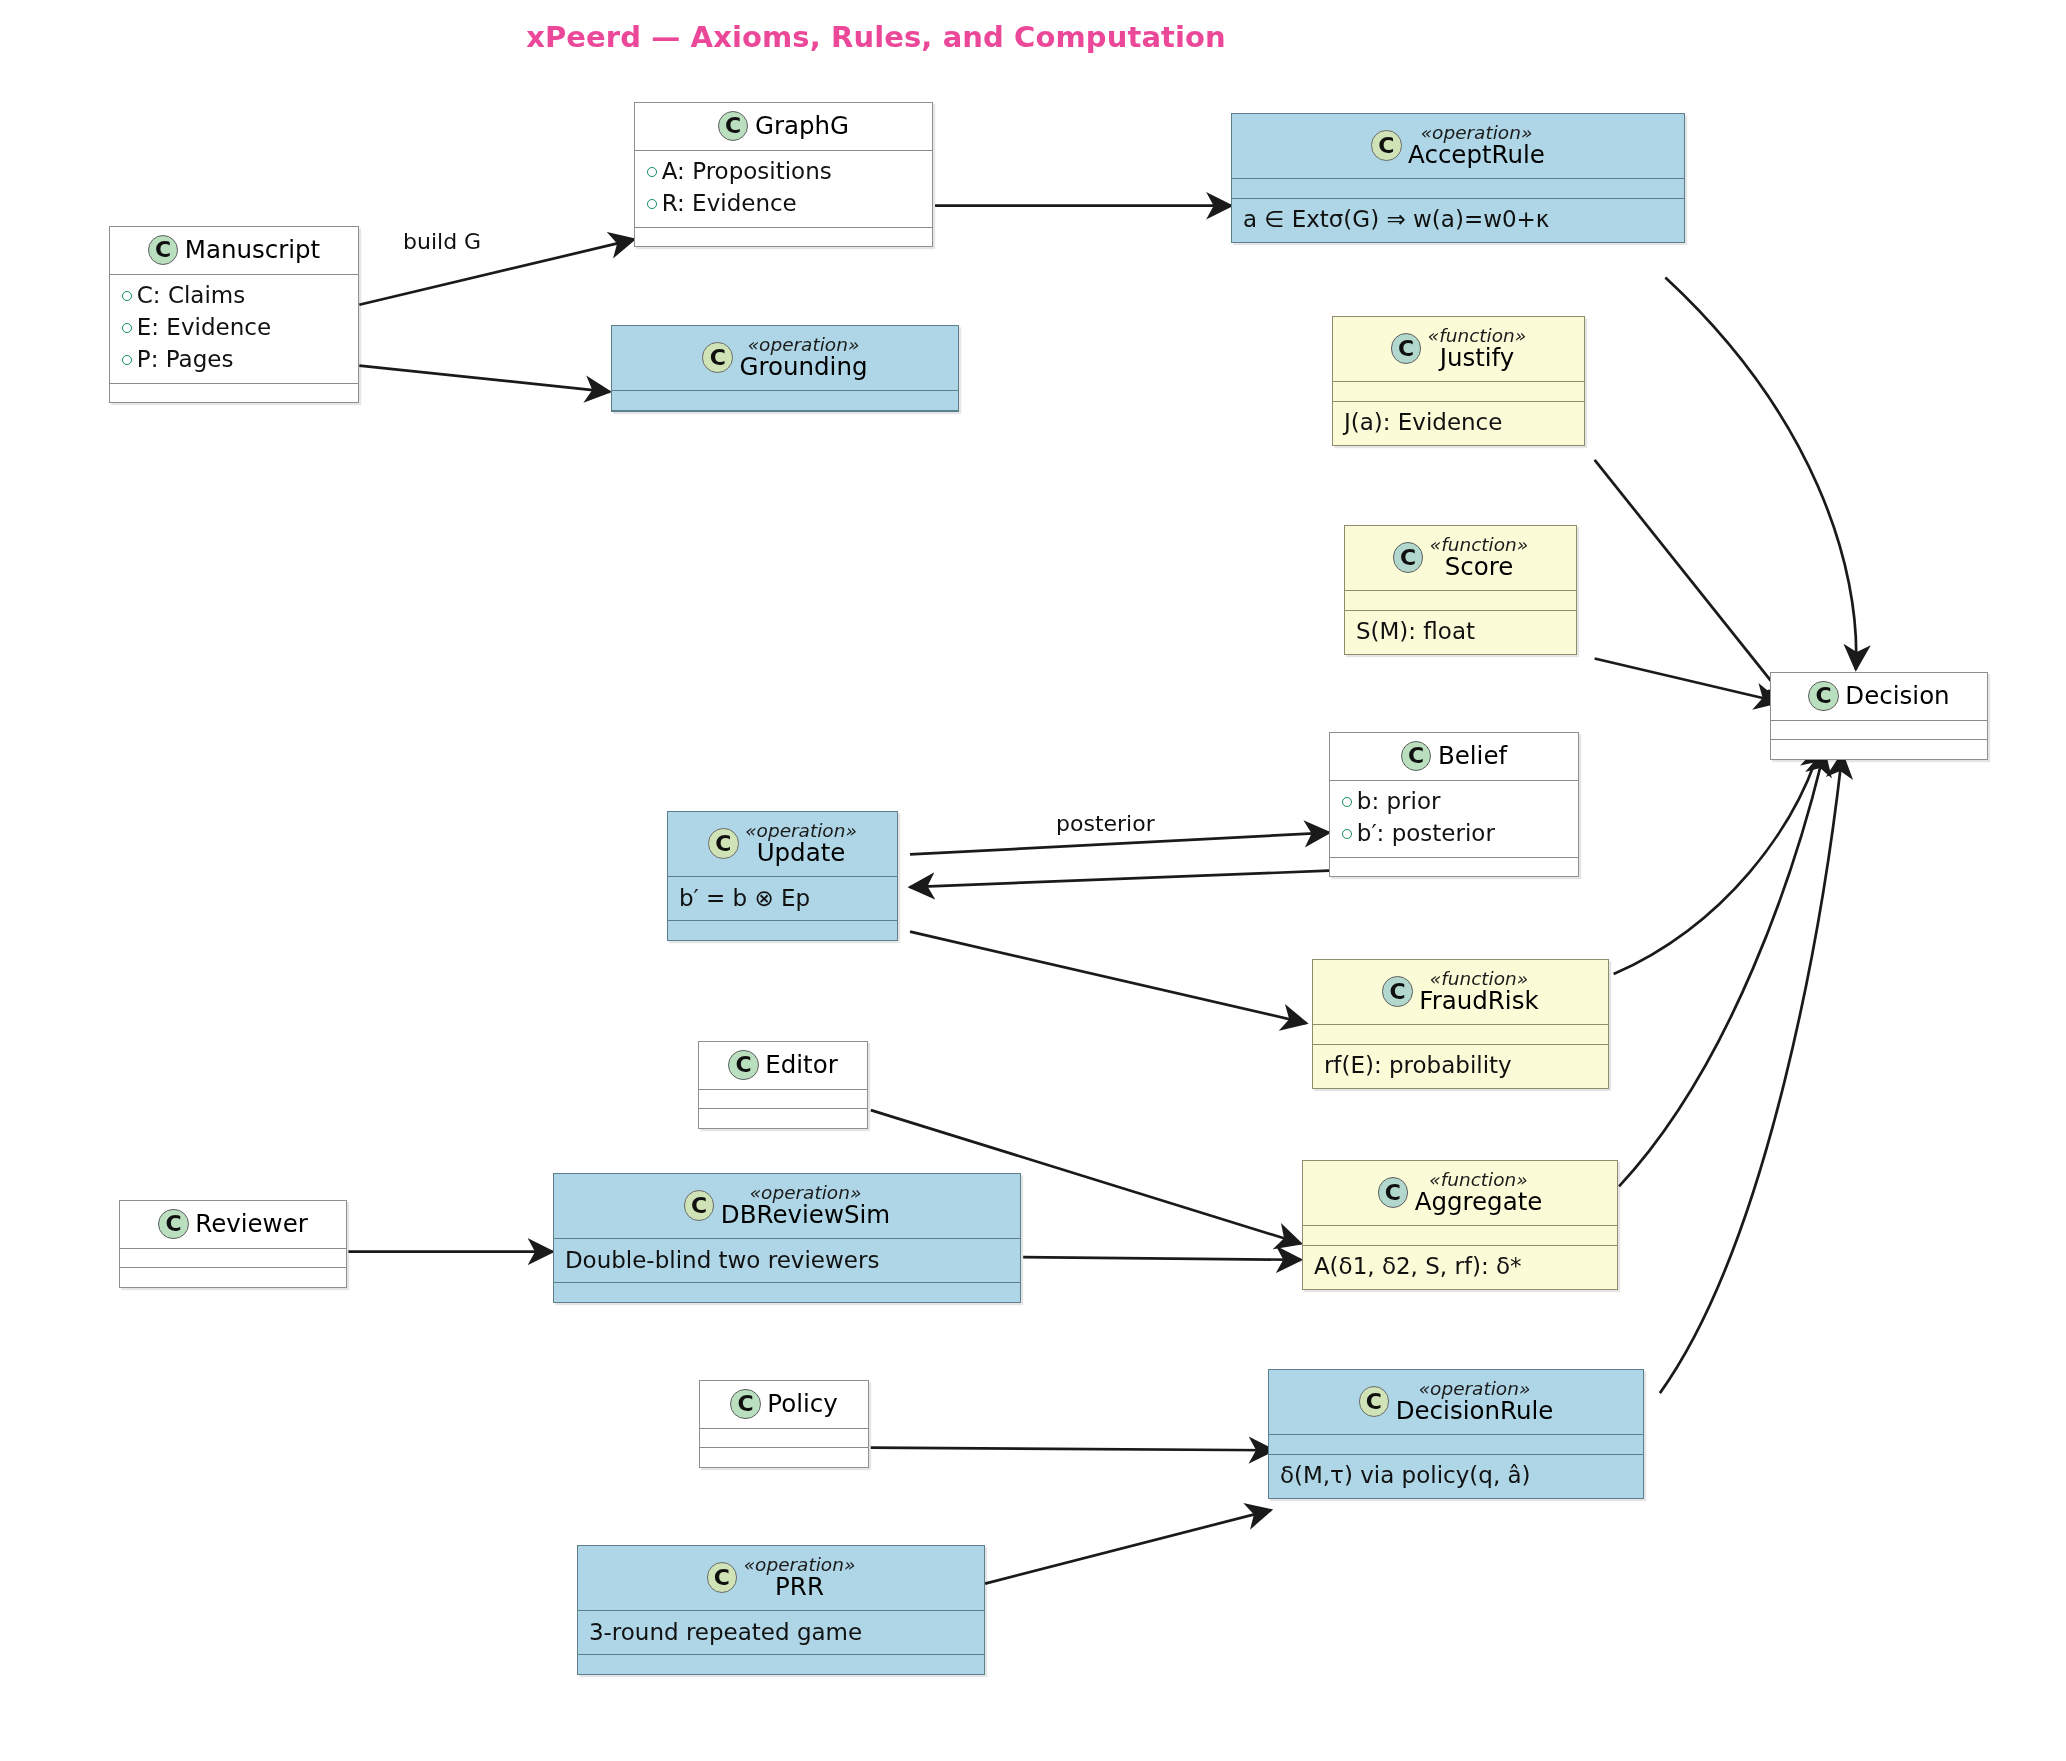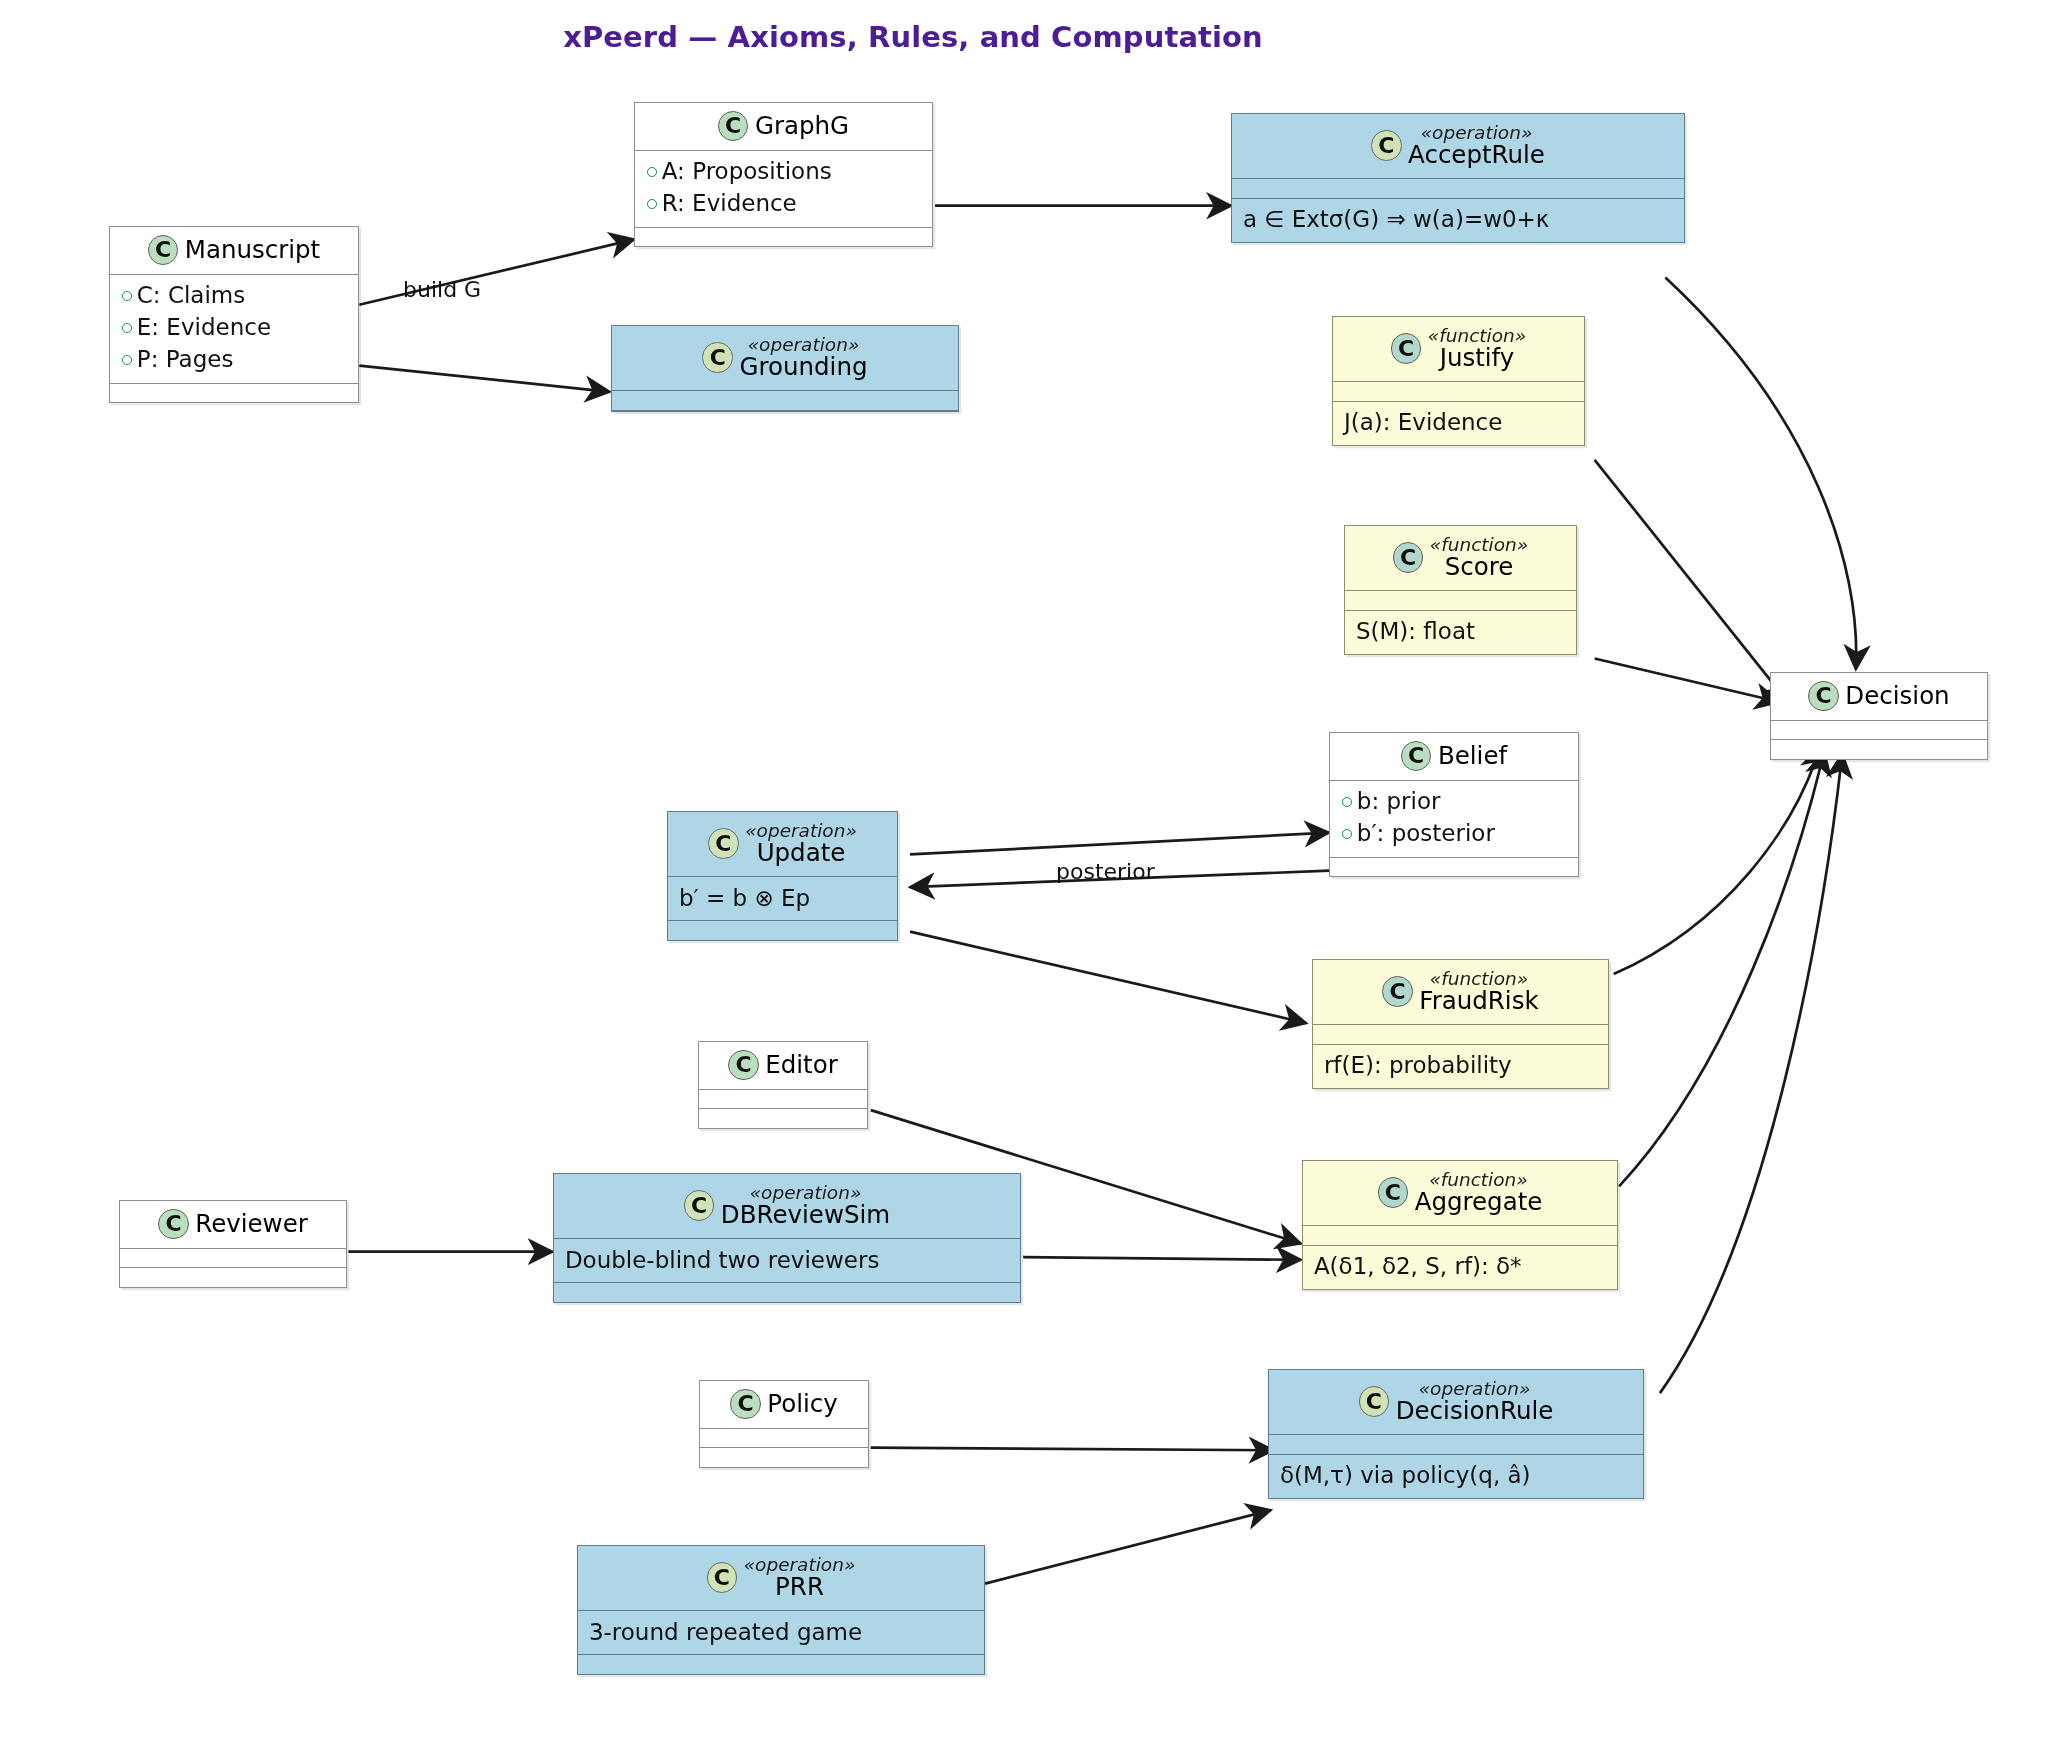--- a/index.html
+++ b/index.html
@@ -27,23 +27,22 @@
   }
 
   #diagram-title {
     position: absolute;
     top: 19.6px;
     left: 0;
     width: 1752px;
     text-align: center;
     font-size: 29px;
     font-weight: bold;
-    color: #4c1d95;
+    color: #ec4899;
     letter-spacing: 0.1px;
-    padding-left: 37px;
   }
 
   
   .uml {
     position: absolute;
     box-sizing: border-box;
     border: 1.6px solid #8a8a8a;
     background: #ffffff;
     box-shadow: 2.2px 2.2px 0 rgba(0,0,0,0.10);
   }
@@ -135,21 +134,20 @@
     line-height: 1.25;
     padding: 1.1px 0 1.1px 2.2px;
     white-space: nowrap;
   }
 
   .edge-label {
     position: absolute;
     font-size: 22px;
     color: #101010;
     white-space: nowrap;
-    margin-top: 48px;
   }
 </style>
 </head>
 <body>
 
 <div id="canvas">
 
   <div id="diagram-title">xPeerd — Axioms, Rules, and Computation</div>
 
   <svg id="edges" viewBox="0 0 3796 3236" xmlns="http://www.w3.org/2000/svg">

